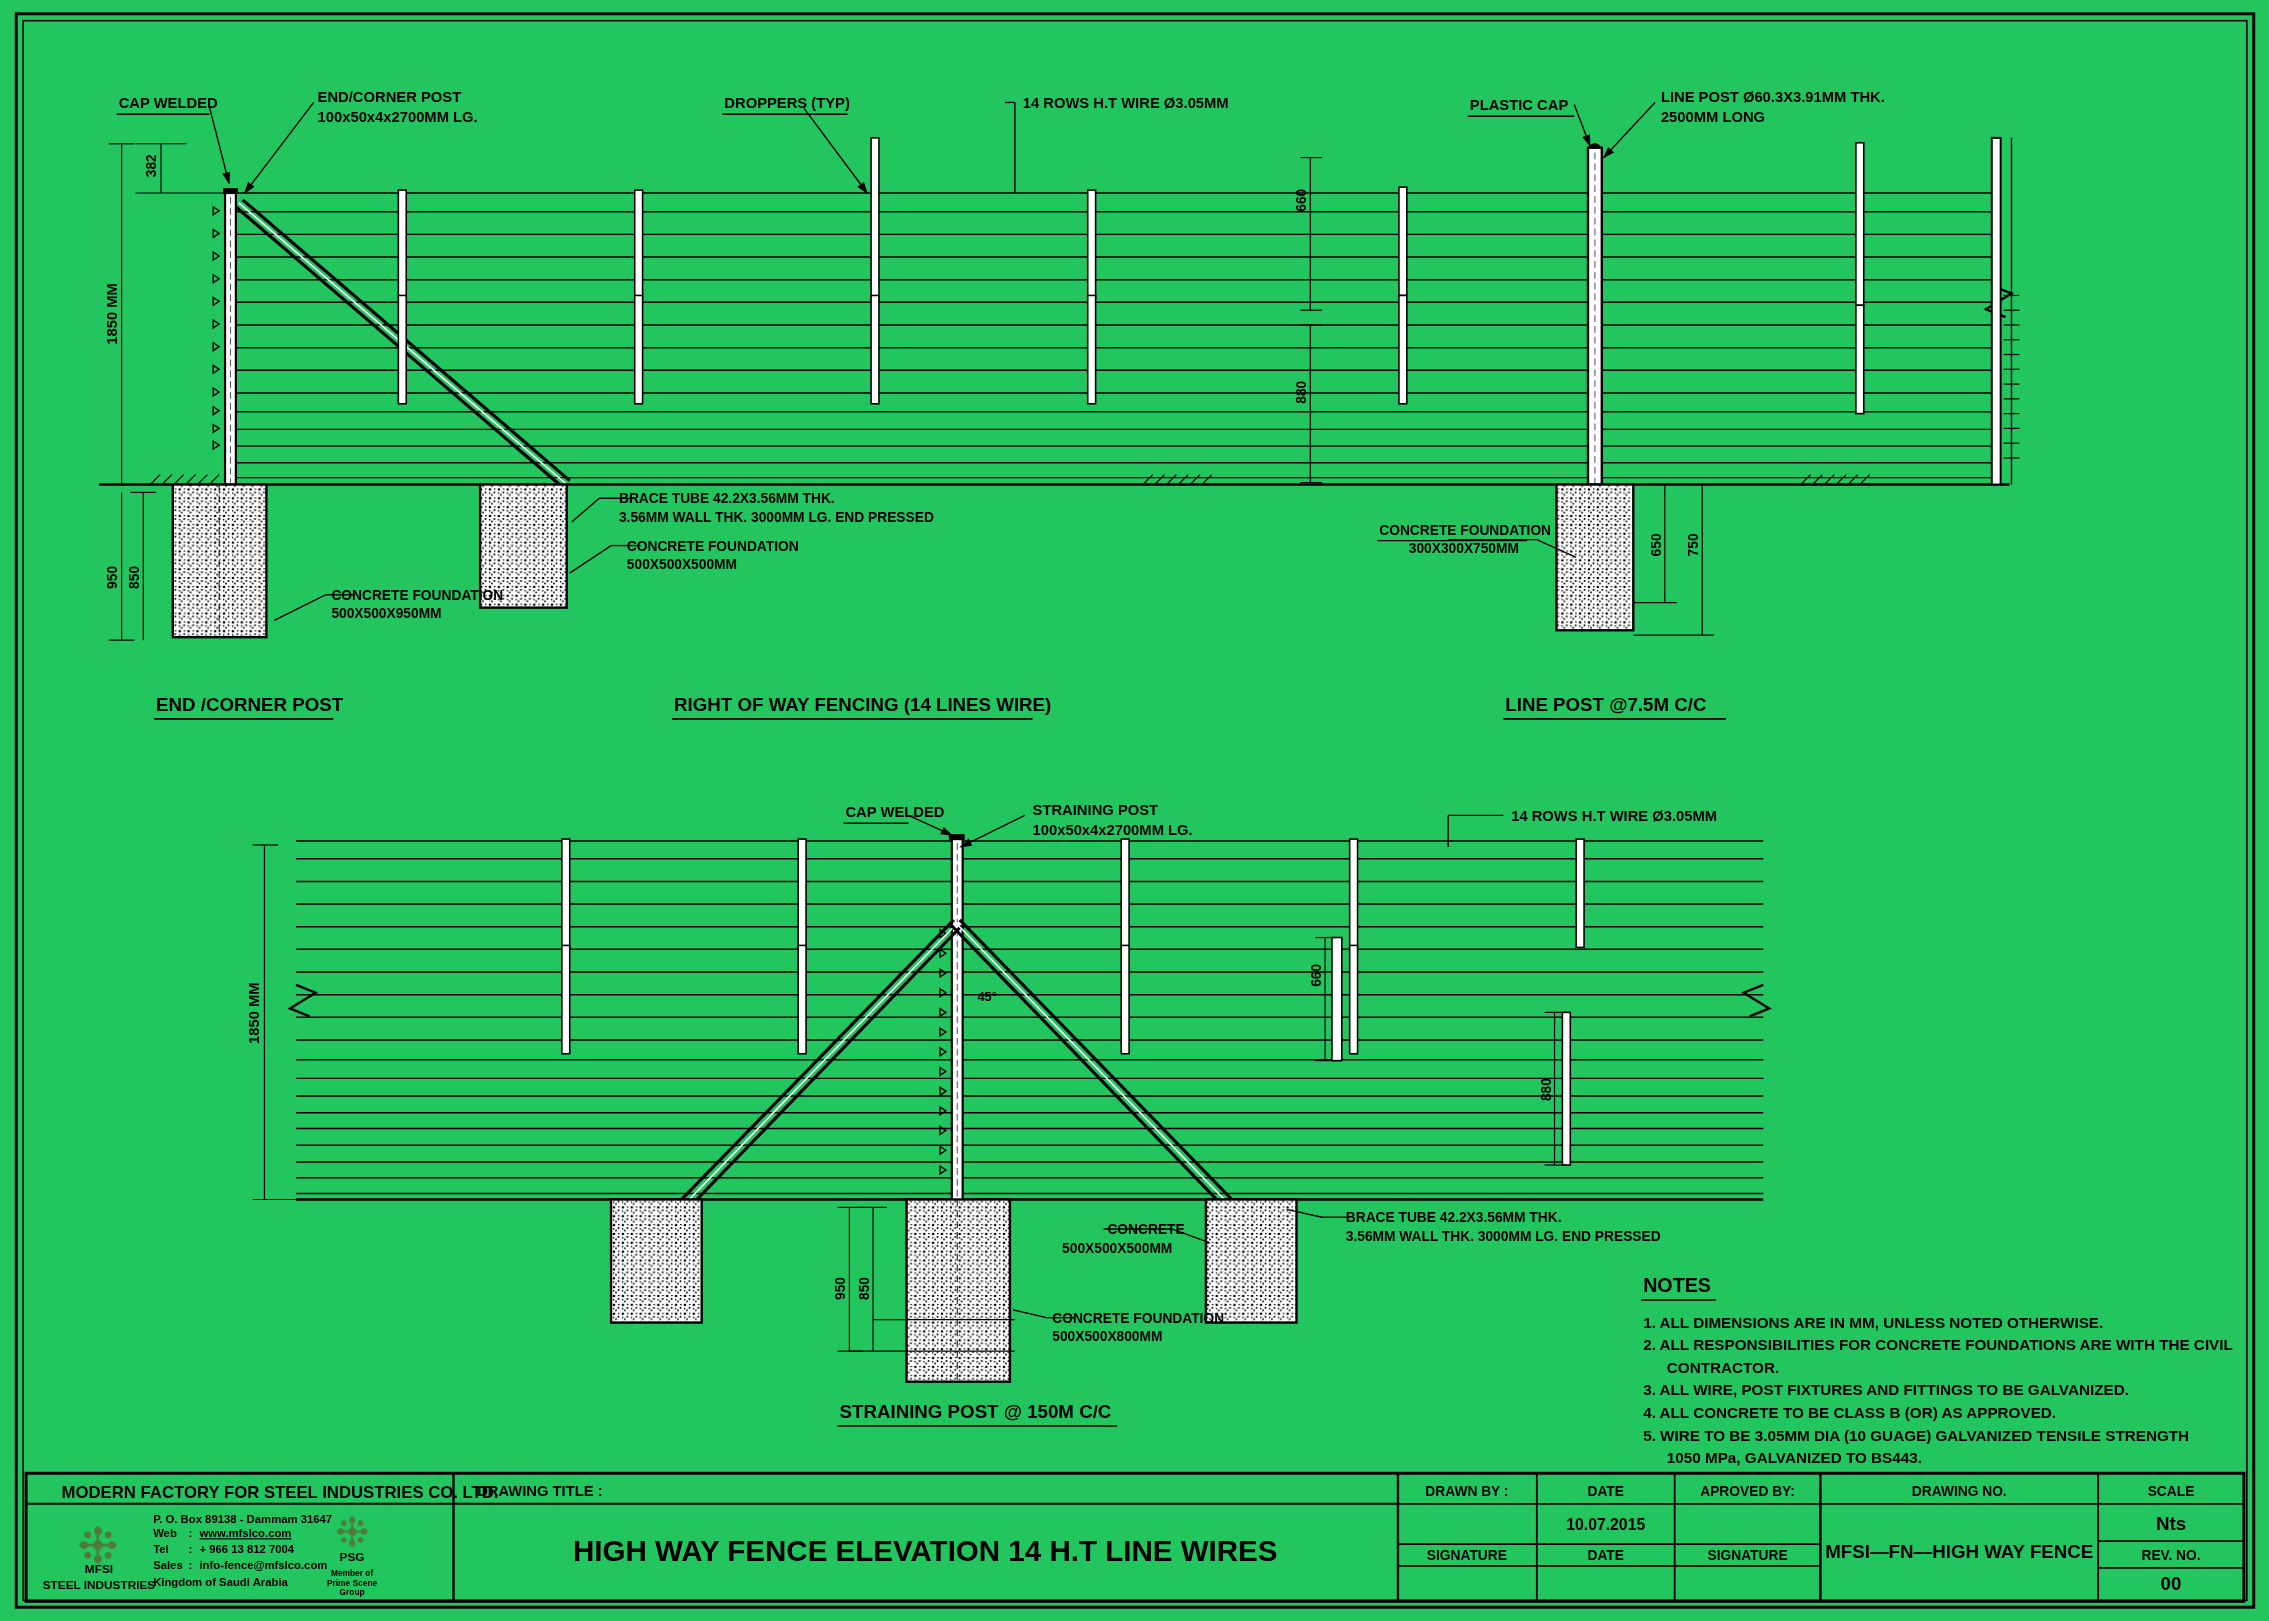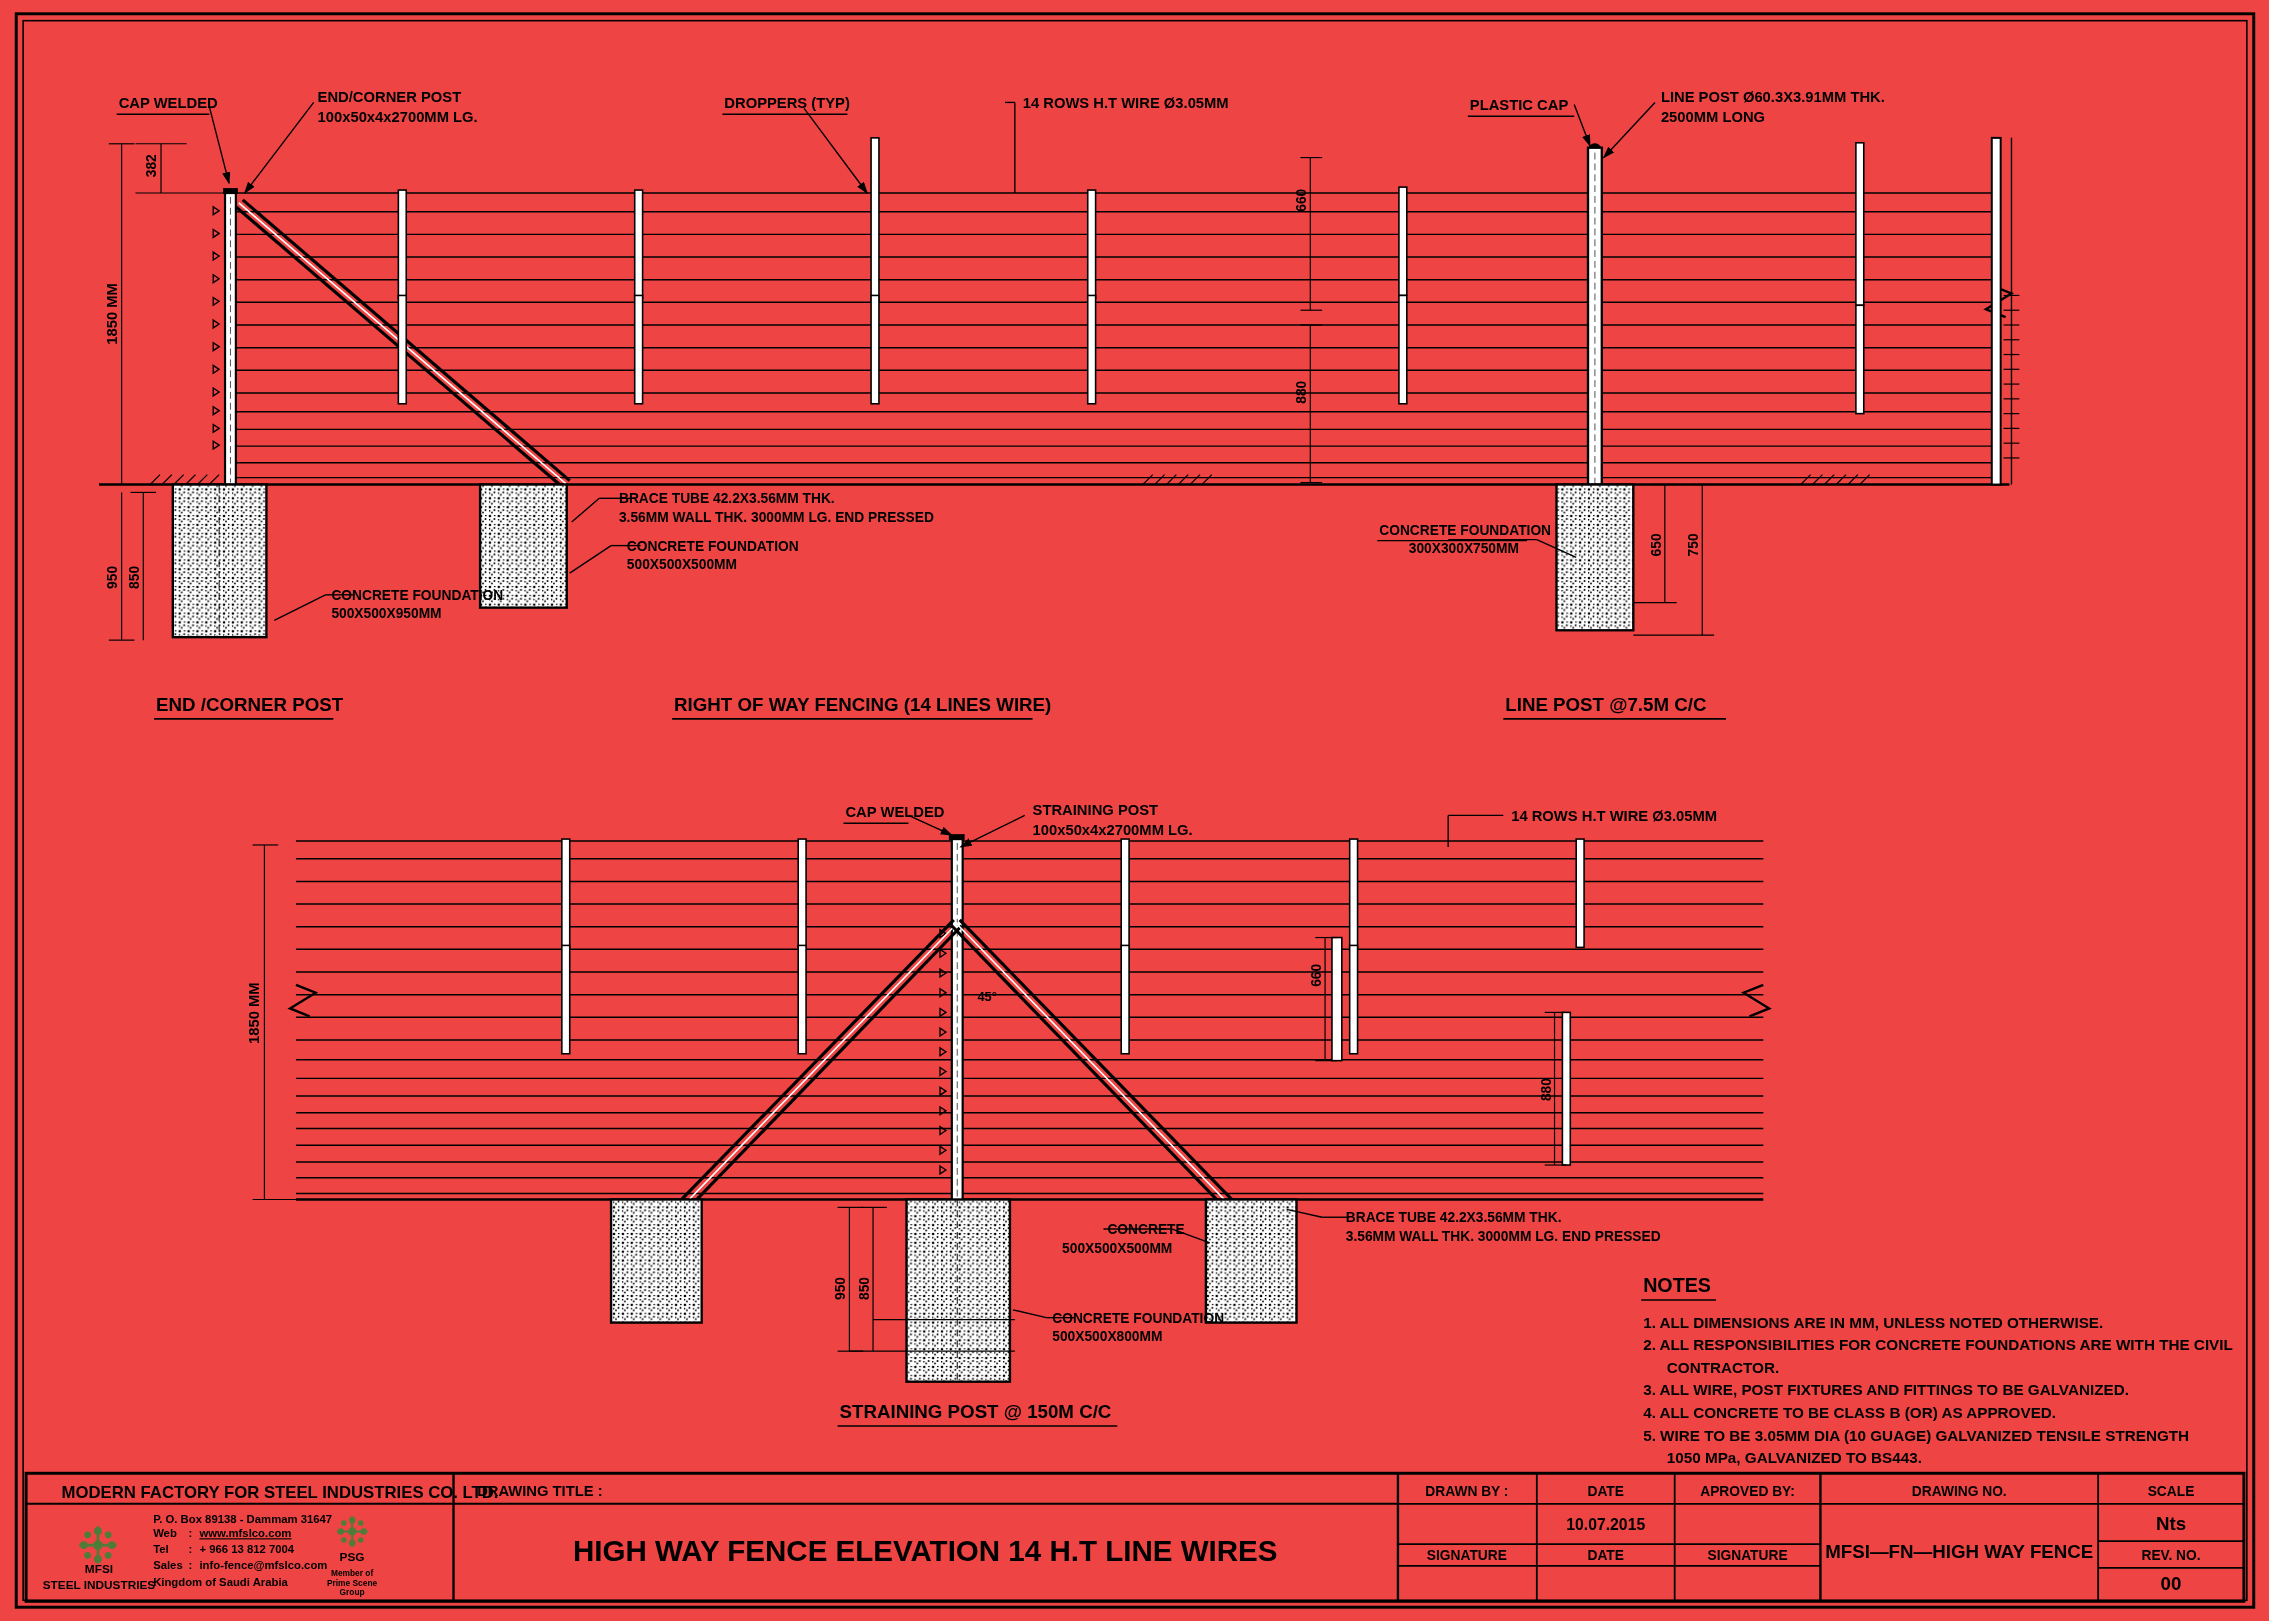--- a/index.html
+++ b/index.html
@@ -1,17 +1,17 @@
 <!DOCTYPE html>
 <html><head>
 <meta charset="utf-8">
 <style>
   html,body{margin:0;padding:0;background:#ffffff;}
   body{font-family:"Liberation Sans",sans-serif;}
-  #sheet{position:relative;width:2270px;height:1621px;background:#ef4444;overflow:hidden;}
+  #sheet{position:relative;width:2270px;height:1621px;background:#22c55e;overflow:hidden;}
   svg{display:block;}
   .lbl{font-family:"Liberation Sans",sans-serif;font-weight:bold;fill:#000;}
 </style>
 </head>
 <body>
 
 <div id="sheet">
 <svg width="2270" height="1621" viewBox="0 0 2304 1646" xmlns="http://www.w3.org/2000/svg">
 
   <defs>

